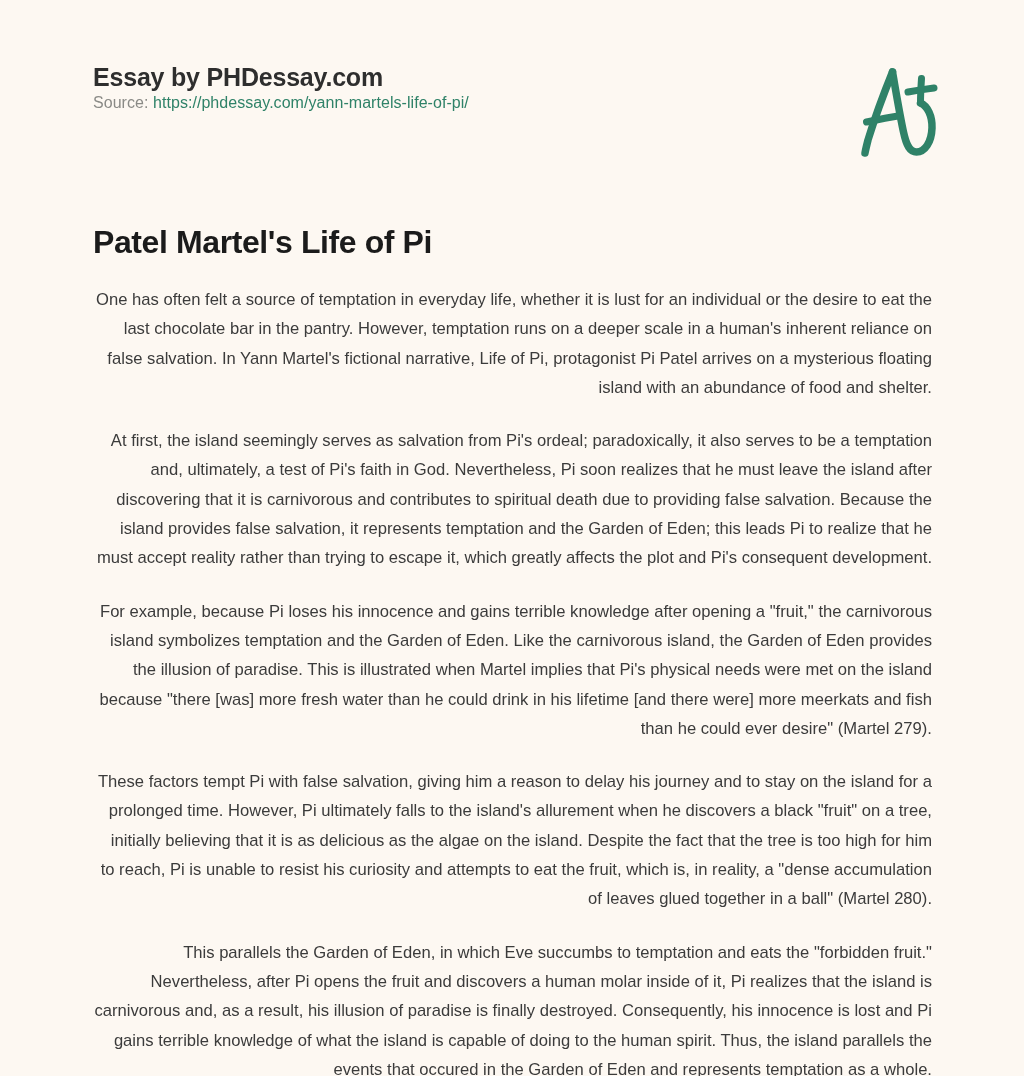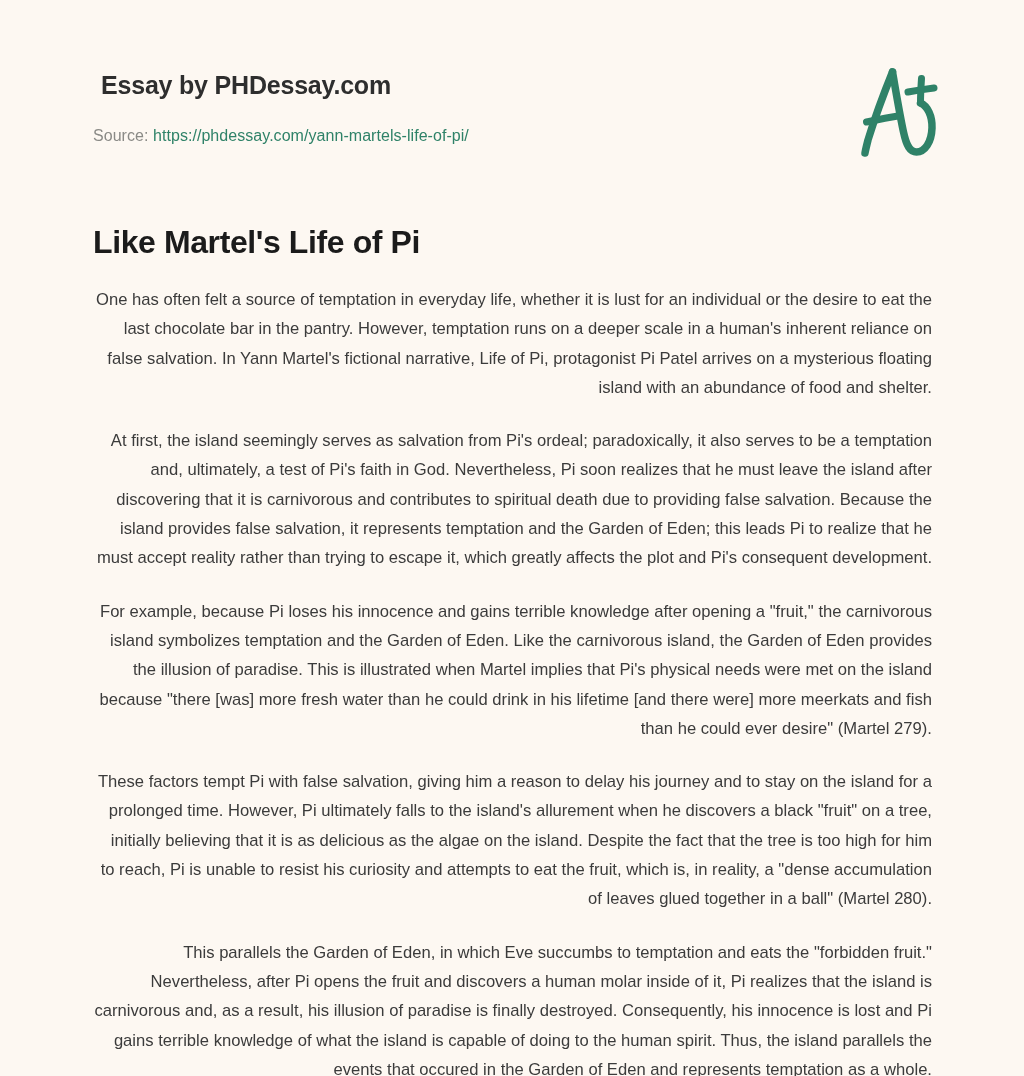--- a/index.html
+++ b/index.html
@@ -30,26 +30,26 @@
     width: 838px;
     height: 110px;
   }
 
   .brand-line {
     font-size: 25px;
     font-weight: bold;
     color: #2e2e2e;
     letter-spacing: -0.2px;
     line-height: 30px;
-    margin: 8px;
+    margin: 0;
     padding: 0;
   }
 
   .source-line {
-    margin-top: 26px;
+    margin-top: 1px;
     font-size: 16px;
     line-height: 20px;
     color: #8a8a86;
     letter-spacing: 0.05px;
     white-space: nowrap;
   }
 
   .source-label {
     color: #8a8a86;
   }
@@ -132,21 +132,21 @@
 
         <path d="M20.5 64 C30 62, 42 59.5, 52 58" stroke-width="7"></path>
 
         <path d="M62 34 C70 32.5, 80 31, 88 30" stroke-width="7"></path>
 
         <path d="M75.5 20.5 C75 28, 74.5 38, 74.5 45" stroke-width="7"></path>
       </g>
     </svg>
   </div>
 
-  <h1 class="doc-title">Like Martel's Life of Pi</h1>
+  <h1 class="doc-title">Patel Martel's Life of Pi</h1>
 
   <div class="body-copy">
     <p>One has often felt a source of temptation in everyday life, whether it is lust for an individual or the desire to eat the last chocolate bar in the pantry. However, temptation runs on a deeper scale in a human's inherent reliance on false salvation. In Yann Martel's fictional narrative, Life of Pi, protagonist Pi Patel arrives on a mysterious floating island with an abundance of food and shelter.</p>
     <p>At first, the island seemingly serves as salvation from Pi's ordeal; paradoxically, it also serves to be a temptation and, ultimately, a test of Pi's faith in God. Nevertheless, Pi soon realizes that he must leave the island after discovering that it is carnivorous and contributes to spiritual death due to providing false salvation. Because the island provides false salvation, it represents temptation and the Garden of Eden; this leads Pi to realize that he must accept reality rather than trying to escape it, which greatly affects the plot and Pi's consequent development.</p>
     <p>For example, because Pi loses his innocence and gains terrible knowledge after opening a "fruit," the carnivorous island symbolizes temptation and the Garden of Eden. Like the carnivorous island, the Garden of Eden provides the illusion of paradise. This is illustrated when Martel implies that Pi's physical needs were met on the island because "there [was] more fresh water than he could drink in his lifetime [and there were] more meerkats and fish than he could ever desire" (Martel 279).</p>
     <p>These factors tempt Pi with false salvation, giving him a reason to delay his journey and to stay on the island for a prolonged time. However, Pi ultimately falls to the island's allurement when he discovers a black "fruit" on a tree, initially believing that it is as delicious as the algae on the island. Despite the fact that the tree is too high for him to reach, Pi is unable to resist his curiosity and attempts to eat the fruit, which is, in reality, a "dense accumulation of leaves glued together in a ball" (Martel 280).</p>
     <p>This parallels the Garden of Eden, in which Eve succumbs to temptation and eats the "forbidden fruit." Nevertheless, after Pi opens the fruit and discovers a human molar inside of it, Pi realizes that the island is carnivorous and, as a result, his illusion of paradise is finally destroyed. Consequently, his innocence is lost and Pi gains terrible knowledge of what the island is capable of doing to the human spirit. Thus, the island parallels the events that occured in the Garden of Eden and represents temptation as a whole.</p>
 
   </div>
 

